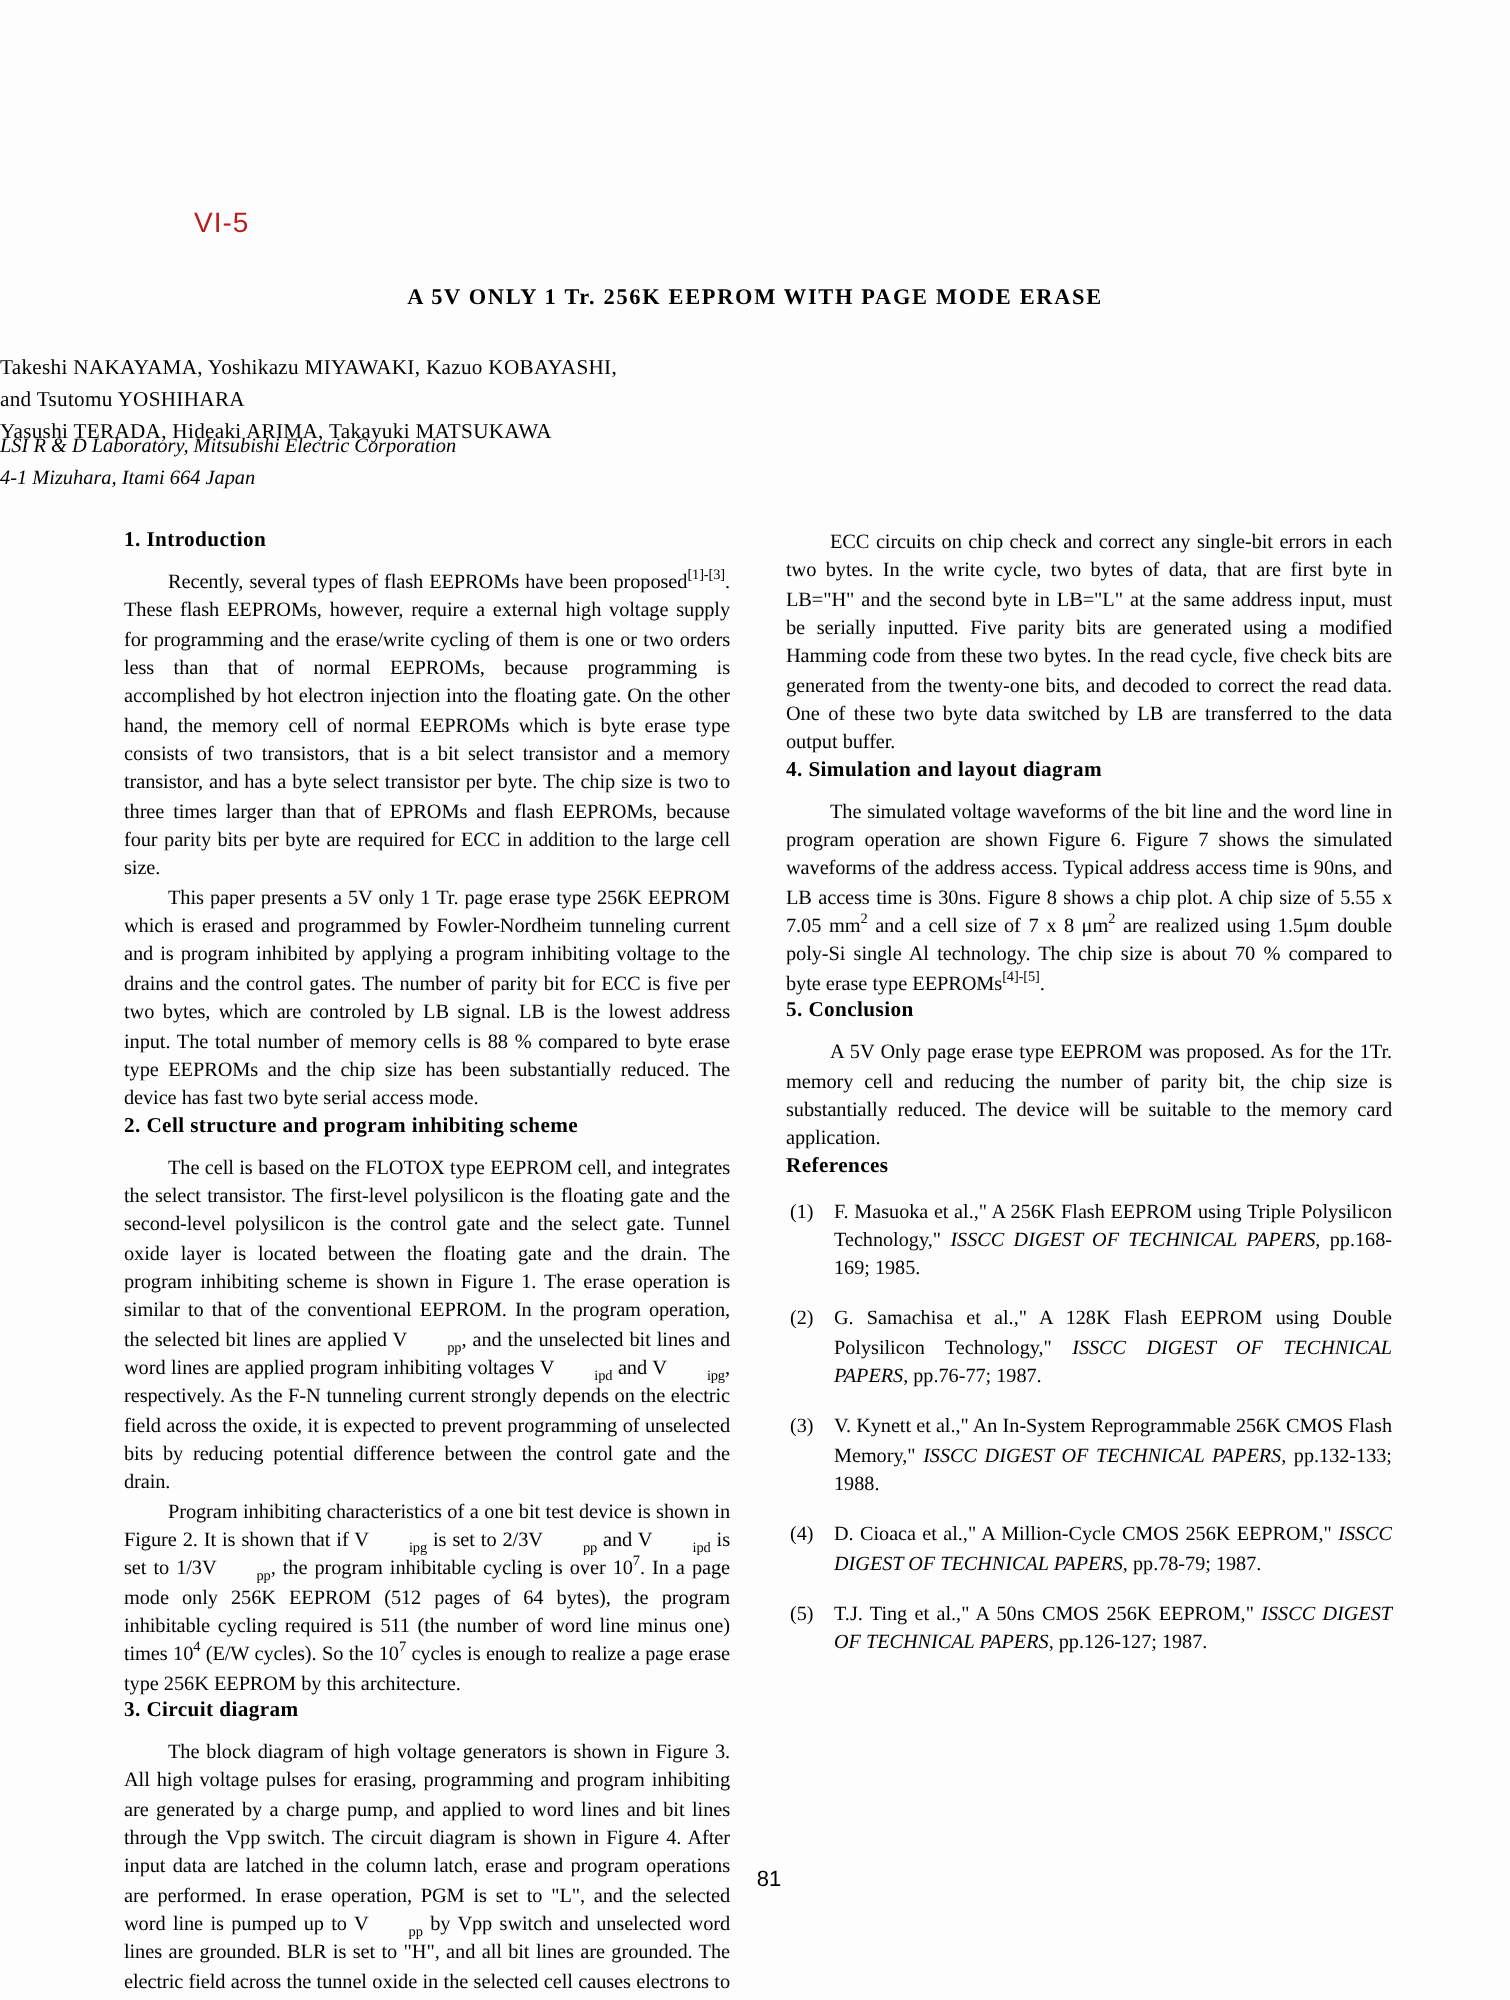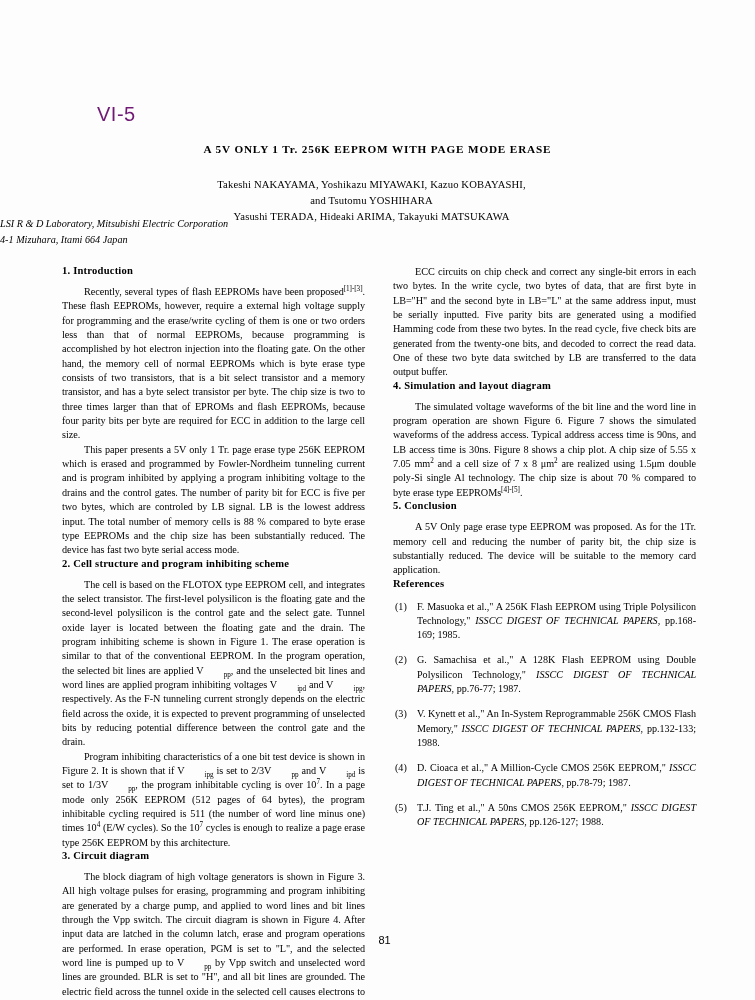--- a/index.html
+++ b/index.html
@@ -18,42 +18,42 @@
   .page {
     position: absolute;
     inset: 0;
     background: #fdfdfd;
   }
   .section-marker {
     position: absolute;
     left: 97px;
     top: 103px;
     font-family: "Liberation Sans", sans-serif;
-    font-size: 20px;
+    font-size: 14px;
     letter-spacing: 0.5px;
-    color: #701a75;
+    color: #b91c1c;
   }
   .doc-title {
     position: absolute;
     left: 0;
     right: 0;
     top: 143px;
     text-align: center;
     font-family: "Liberation Serif", serif;
     font-weight: bold;
     font-size: 11.2px;
     letter-spacing: 0.85px;
     color: #000;
   }
   .authors {
     position: absolute;
     left: 0;
     right: 12px;
     top: 177px;
-    text-align: center;
+    text-align: left;
     font-size: 10.6px;
     line-height: 16.2px;
     letter-spacing: 0.15px;
   }
   .affiliation {
     position: absolute;
     left: 0;
     right: 0;
     top: 216px;
     text-align: left;
@@ -172,21 +172,21 @@
       <div class="refs">
 
         <p class="ref-item"><span class="ref-num">(1)</span><span>F. Masuoka et al.," A 256K Flash EEPROM using Triple Polysilicon Technology," </span><span class="it">ISSCC DIGEST OF TECHNICAL PAPERS</span><span>, pp.168-169; 1985.</span></p>
 
         <p class="ref-item"><span class="ref-num">(2)</span><span>G. Samachisa et al.," A 128K Flash EEPROM using Double Polysilicon Technology," </span><span class="it">ISSCC DIGEST OF TECHNICAL PAPERS</span><span>, pp.76-77; 1987.</span></p>
 
         <p class="ref-item"><span class="ref-num">(3)</span><span>V. Kynett et al.," An In-System Reprogrammable 256K CMOS Flash Memory," </span><span class="it">ISSCC DIGEST OF TECHNICAL PAPERS</span><span>, pp.132-133; 1988.</span></p>
 
         <p class="ref-item"><span class="ref-num">(4)</span><span>D. Cioaca et al.," A Million-Cycle CMOS 256K EEPROM," </span><span class="it">ISSCC DIGEST OF TECHNICAL PAPERS</span><span>, pp.78-79; 1987.</span></p>
 
-        <p class="ref-item"><span class="ref-num">(5)</span><span>T.J. Ting et al.," A 50ns CMOS 256K EEPROM," </span><span class="it">ISSCC DIGEST OF TECHNICAL PAPERS</span><span>, pp.126-127; 1988.</span></p>
+        <p class="ref-item"><span class="ref-num">(5)</span><span>T.J. Ting et al.," A 50ns CMOS 256K EEPROM," </span><span class="it">ISSCC DIGEST OF TECHNICAL PAPERS</span><span>, pp.126-127; 1987.</span></p>
 
       </div>
 
     </div>
 
   </div>
 
   <div class="page-num">81</div>
 
 </div>

